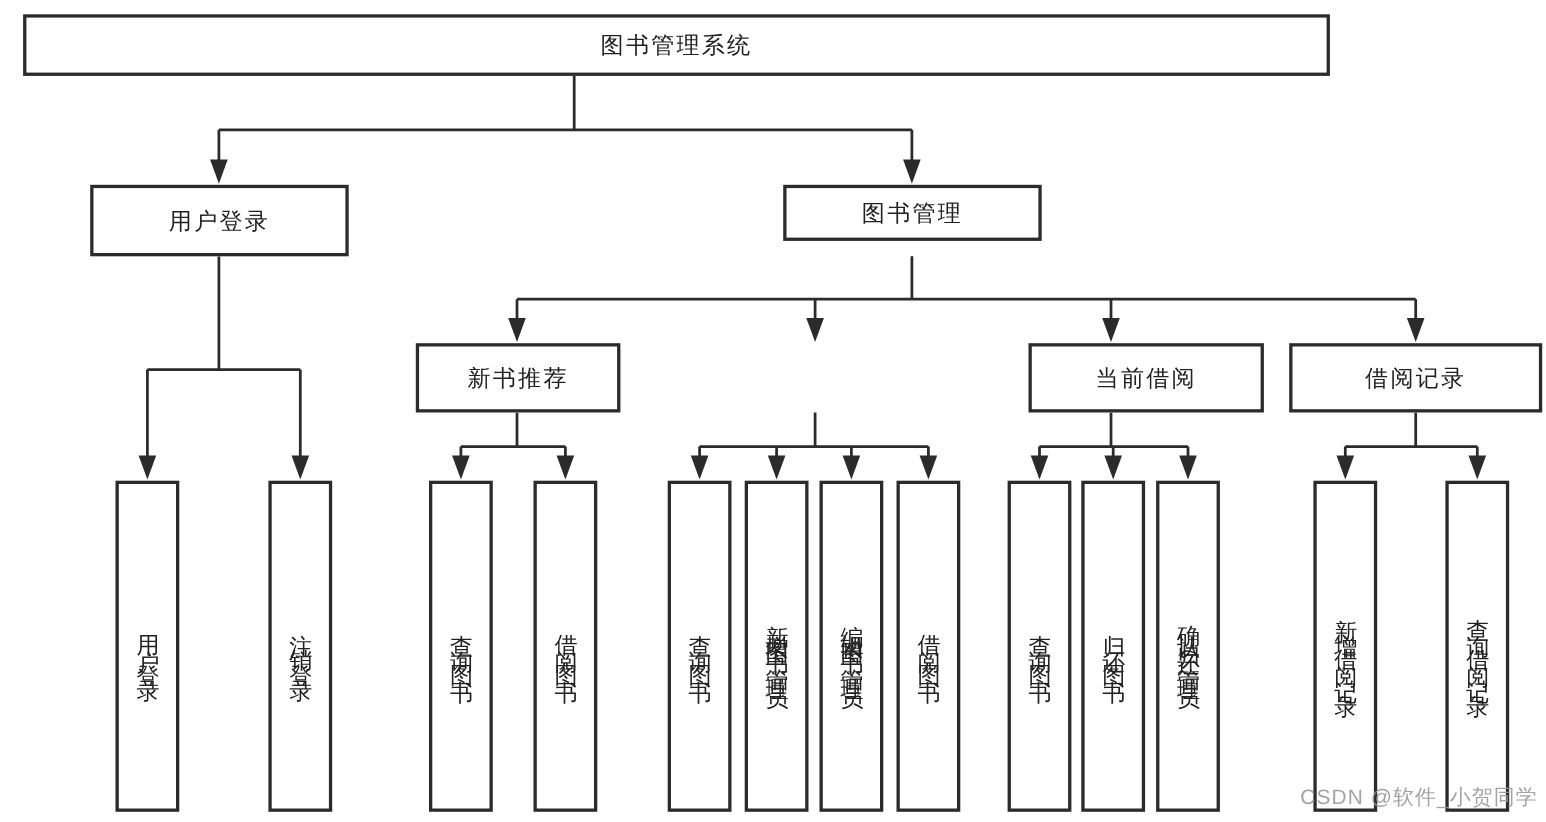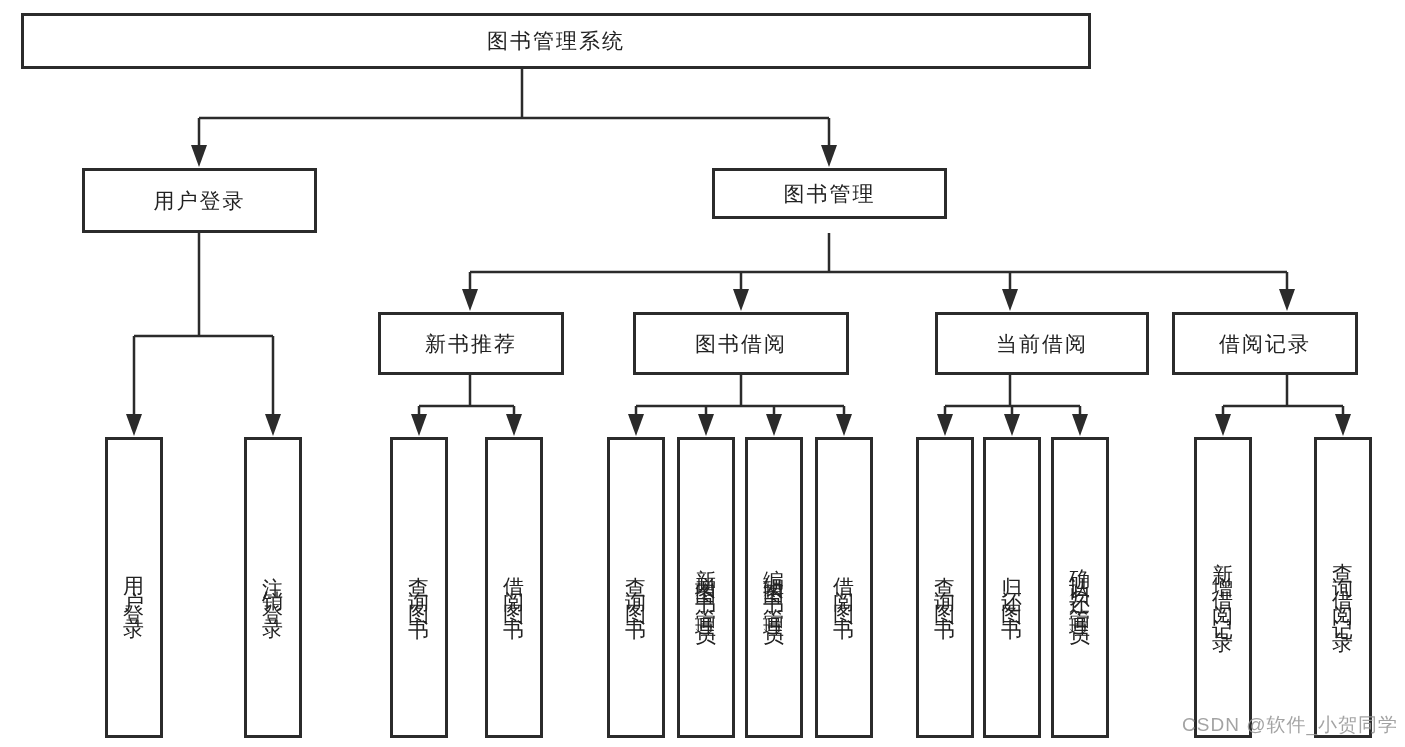--- a/index.html
+++ b/index.html
@@ -97,41 +97,38 @@
       <polygon points="766,414 782,414 774,436"></polygon>
       <polygon points="836,414 852,414 844,436"></polygon>
       <polygon points="937,414 953,414 945,436"></polygon>
       <polygon points="1004,414 1020,414 1012,436"></polygon>
       <polygon points="1072,414 1088,414 1080,436"></polygon>
       <polygon points="1215,414 1231,414 1223,436"></polygon>
       <polygon points="1335,414 1351,414 1343,436"></polygon>
     </g>
   </svg>
 
-  <div class="node hnode" style="left:21px; top:13px; width:1070px; height:56px;">
+  <div class="node hnode" style="left:21px; top:13px; width:1188px; height:56px;">
     <span>图书管理系统</span>
   </div>
 
   <div class="node hnode" style="left:82px; top:168px; width:235px; height:65px;">
     <span>用户登录</span>
   </div>
   <div class="node hnode" style="left:712px; top:168px; width:235px; height:51px;">
     <span>图书管理</span>
   </div>
 
   <div class="node hnode" style="left:378px; top:312px; width:186px; height:63px;justify-content:center;">
     <span>新书推荐</span>
   </div>
-  <div class="node hnode" style="left:633px; top:312px; width:216px; height:63px;">
-    <span>图书借阅</span>
-  </div>
   <div class="node hnode" style="left:903px; top:312px; width:214px; height:63px;margin-left:32px;">
     <span>当前借阅</span>
   </div>
-  <div class="node hnode" style="left:1172px; top:312px; width:186px; height:63px;">
+  <div class="node hnode" style="left:1172px; top:312px; width:230px; height:63px;">
     <span>借阅记录</span>
   </div>
 
   <div class="node vnode" style="left:105px; top:437px; width:58px; height:301px;">
     <span>用户登录</span>
   </div>
   <div class="node vnode" style="left:244px; top:437px; width:58px; height:301px;">
     <span>注销登录</span>
   </div>
 

